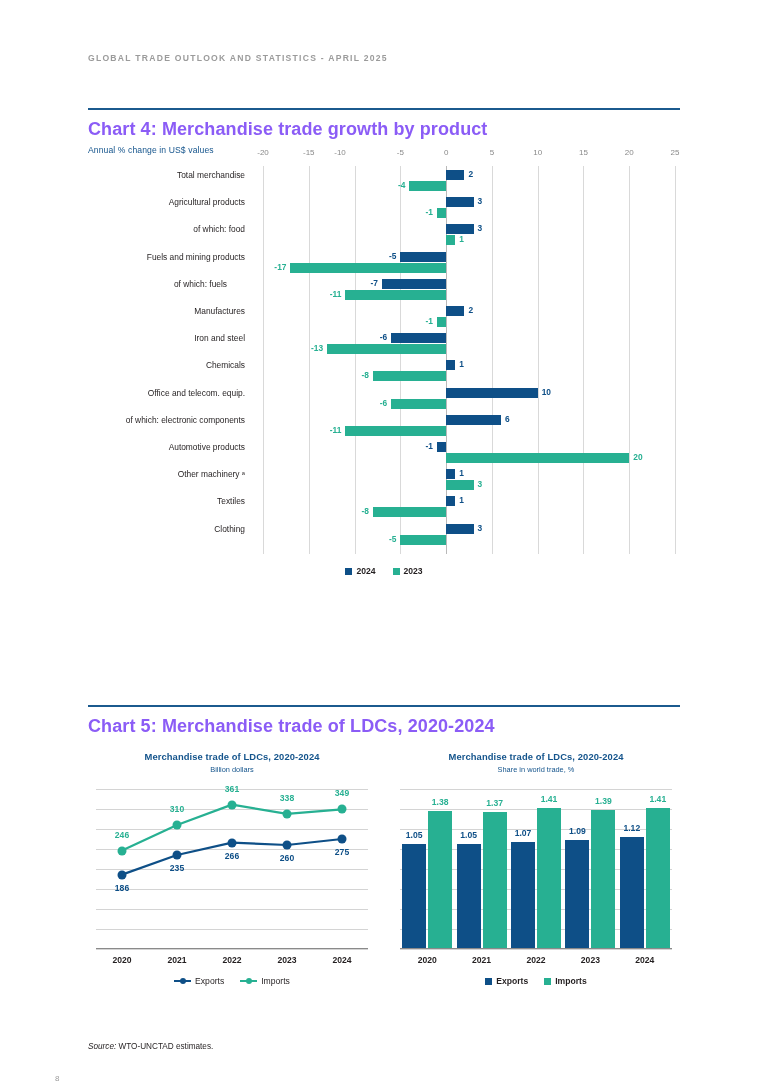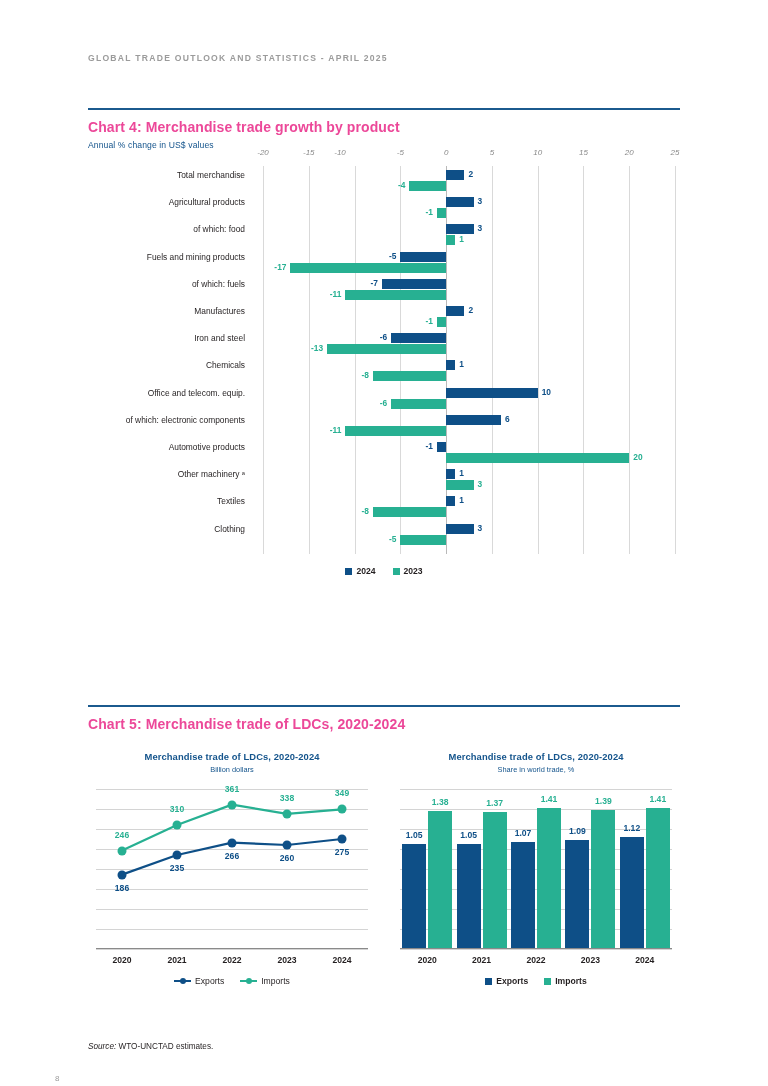--- a/index.html
+++ b/index.html
@@ -15,33 +15,33 @@
   .runhead{
     position:absolute;left:88px;top:33px;
     font-size:8.6px;font-weight:bold;letter-spacing:1.25px;
     color:#9b9b9b;text-transform:uppercase;
   }
 
   
   .chart-block{position:absolute;left:88px;width:592px;}
   .rule{height:2px;background:#1b5a8e;width:100%;}
   .chart-title{
-    font-size:14px;font-weight:bold;color:#ec4899;
+    font-size:18px;font-weight:bold;color:#8b5cf6;
     margin-top:9px;letter-spacing:.1px;
   }
   .chart-sub{
     font-size:8.6px;color:#14548c;margin-top:5px;letter-spacing:.1px;
   }
 
   
   #chart4-area{position:absolute;left:0;top:40px;width:592px;height:430px;}
   .c4-axis-labels{position:absolute;left:0;top:0;width:592px;height:16px;}
   .c4-tick-label{
     position:absolute;top:0;font-size:8px;color:#8a8a8a;
-    transform:translateX(-50%);white-space:nowrap;font-style:italic;
+    transform:translateX(-50%);white-space:nowrap;
   }
   .c4-plot{position:absolute;left:0;top:18px;width:592px;height:388px;}
   .c4-grid{position:absolute;top:0;bottom:0;width:1px;background:#d9d9d9;}
   .c4-grid.zero{background:#b9b9b9;}
   .c4-row{position:absolute;left:0;width:592px;height:26px;}
   .c4-cat{
     position:absolute;right:100%;margin-right:6px;top:2px;
     font-size:8.4px;color:#231f20;white-space:nowrap;text-align:right;
   }
   .c4-bar{position:absolute;height:10px;}
@@ -170,21 +170,21 @@
             <div class="c4-val y2023" style="left: 371.267px;">1</div>
           </div>
           <div class="c4-row" style="top: 83.6px;">
             <div class="c4-cat" style="right: 429px; left: auto;">Fuels and mining products</div>
             <div class="c4-bar y2024" style="left: 312.333px; width: 45.7778px;"></div>
             <div class="c4-val y2024" style="left: 308.333px; transform: translateX(-100%);">-5</div>
             <div class="c4-bar y2023" style="left: 202.467px; width: 155.644px;"></div>
             <div class="c4-val y2023" style="left: 198.467px; transform: translateX(-100%);">-17</div>
           </div>
           <div class="c4-row" style="top: 110.8px;">
-            <div class="c4-cat" style="right: 429px; left: auto;">of which: fuels</div>
+            <div class="c4-cat" style="right: 447px; left: auto;">of which: fuels</div>
             <div class="c4-bar y2024" style="left: 294.022px; width: 64.0889px;"></div>
             <div class="c4-val y2024" style="left: 290.022px; transform: translateX(-100%);">-7</div>
             <div class="c4-bar y2023" style="left: 257.4px; width: 100.711px;"></div>
             <div class="c4-val y2023" style="left: 253.4px; transform: translateX(-100%);">-11</div>
           </div>
           <div class="c4-row" style="top: 138px;">
             <div class="c4-cat" style="right: 429px; left: auto;">Manufactures</div>
             <div class="c4-bar y2024" style="left: 358.111px; width: 18.3111px;"></div>
             <div class="c4-val y2024" style="left: 380.422px;">2</div>
             <div class="c4-bar y2023" style="left: 348.956px; width: 9.15556px;"></div>

